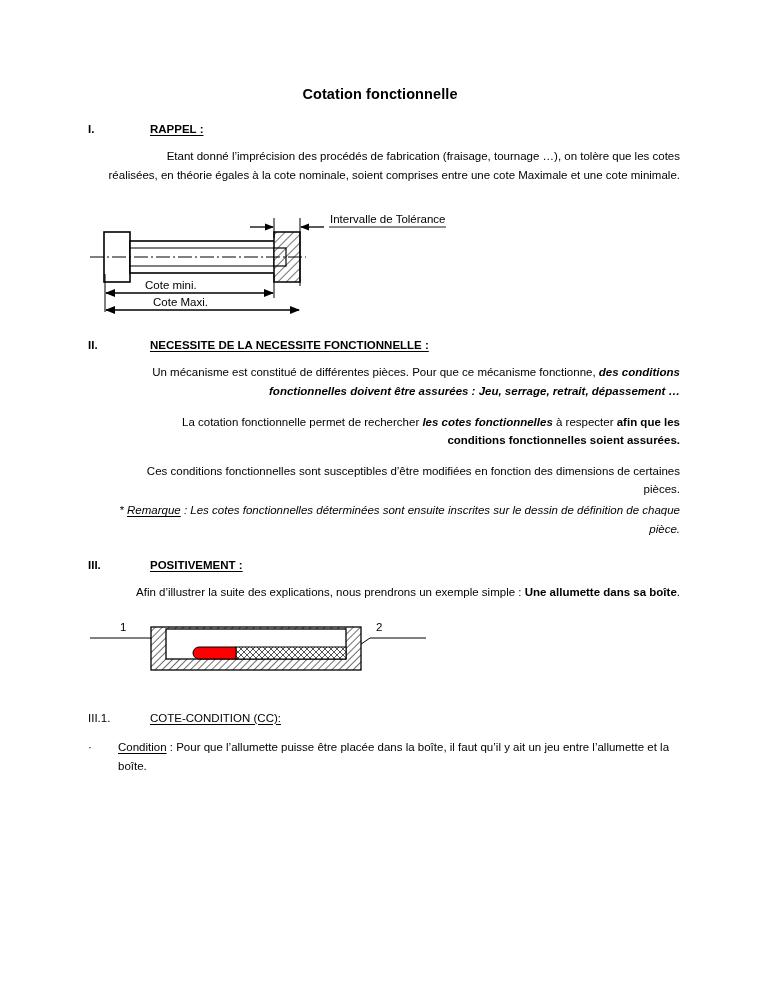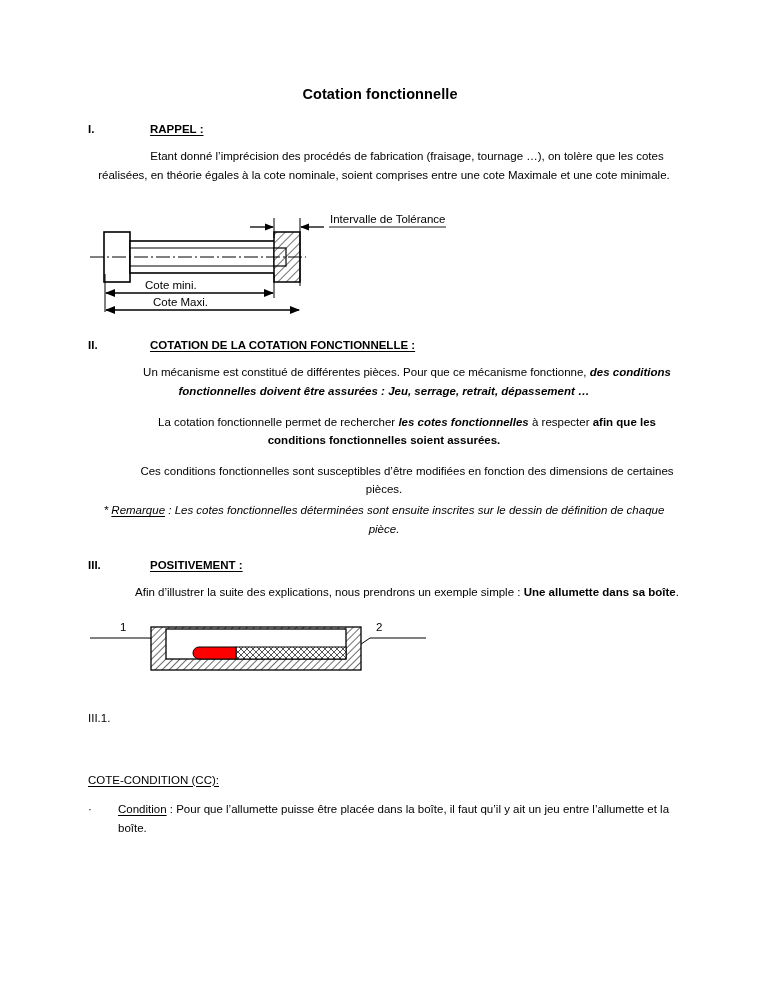--- a/index.html
+++ b/index.html
@@ -46,34 +46,33 @@
   .section-title {
     text-decoration: underline;
     text-underline-offset: 2px;
   }
   .subsection-head {
     display: flex;
     align-items: flex-start;
     font-size: 11.5px;
     font-weight: normal;
     margin-top: 24px;
-    flex-direction: column;
   }
   .subsection-num { width: 62px; flex: 0 0 62px; }
   .subsection-title {
     text-decoration: underline;
     text-underline-offset: 2px;
   }
 
   
   p.body {
     font-size: 11.5px;
     line-height: 1.62;
     margin: 12px 0 0 0;
-    text-align: center;
+    text-align: right;
   }
   p.body.indent { text-indent: 46px; }
   p.tight { margin-top: 2px; }
   .bi { font-weight: bold; font-style: italic; }
   .b  { font-weight: bold; }
   .i  { font-style: italic; }
   .u  { text-decoration: underline; text-underline-offset: 2px; }
 
   .bullet-row {
     display: flex;
@@ -146,21 +145,21 @@
 
       <line x1="18" y1="102" x2="211" y2="102" stroke="#000" stroke-width="1.3"></line>
       <polygon points="17,102 27,98 27,106" fill="#000"></polygon>
       <polygon points="212,102 202,98 202,106" fill="#000"></polygon>
       <text x="65" y="98" font-family="Liberation Sans, sans-serif" font-size="11.5" fill="#000">Cote Maxi.</text>
     </svg>
   </div>
 
   <div class="section-head">
     <span class="section-num">II.</span>
-    <span class="section-title">COTATION DE LA COTATION FONCTIONNELLE :</span>
+    <span class="section-title">NECESSITE DE LA NECESSITE FONCTIONNELLE :</span>
   </div>
 
   <p class="body indent"><span>Un mécanisme est constitué de différentes pièces. Pour que ce mécanisme fonctionne, </span><span class="bi">des conditions fonctionnelles doivent être assurées : Jeu, serrage, retrait, dépassement …</span></p>
 
   <p class="body indent"><span>La cotation fonctionnelle permet de rechercher </span><span class="bi">les cotes fonctionnelles</span><span> à respecter </span><span class="b">afin que les conditions fonctionnelles soient assurées.</span></p>
 
   <p class="body indent"><span>Ces conditions fonctionnelles sont susceptibles d’être modifiées en fonction des dimensions de certaines pièces.</span></p>
 
   <p class="body tight"><span class="i"> * </span><span class="i u">Remarque</span><span class="i"> : Les cotes fonctionnelles déterminées sont ensuite inscrites sur le dessin de définition de chaque pièce.</span></p>
 

